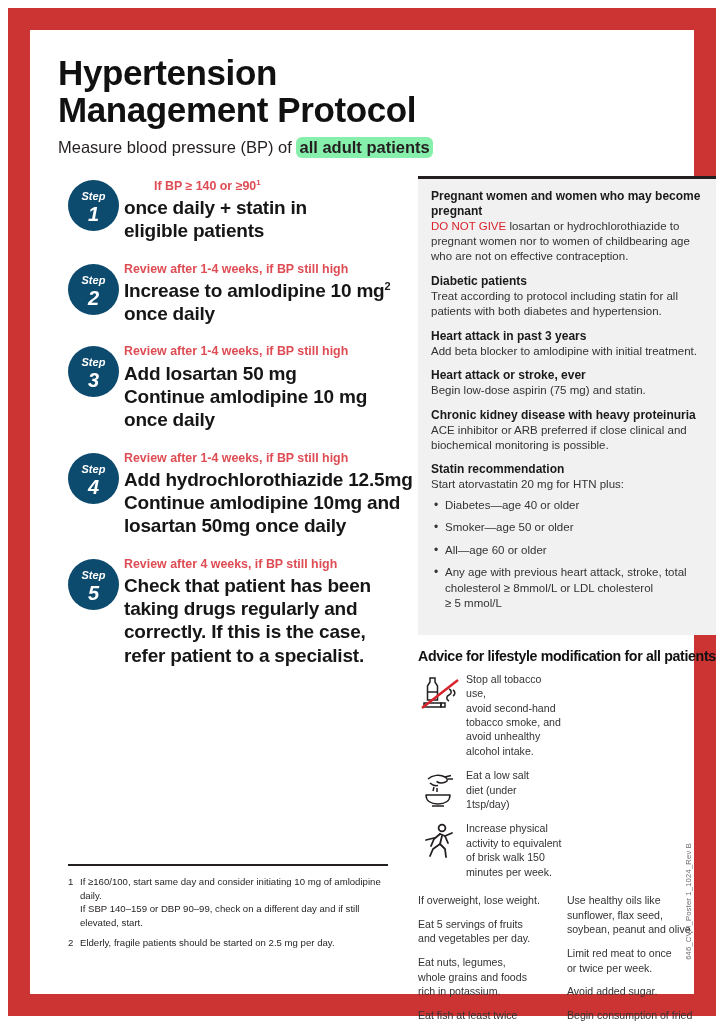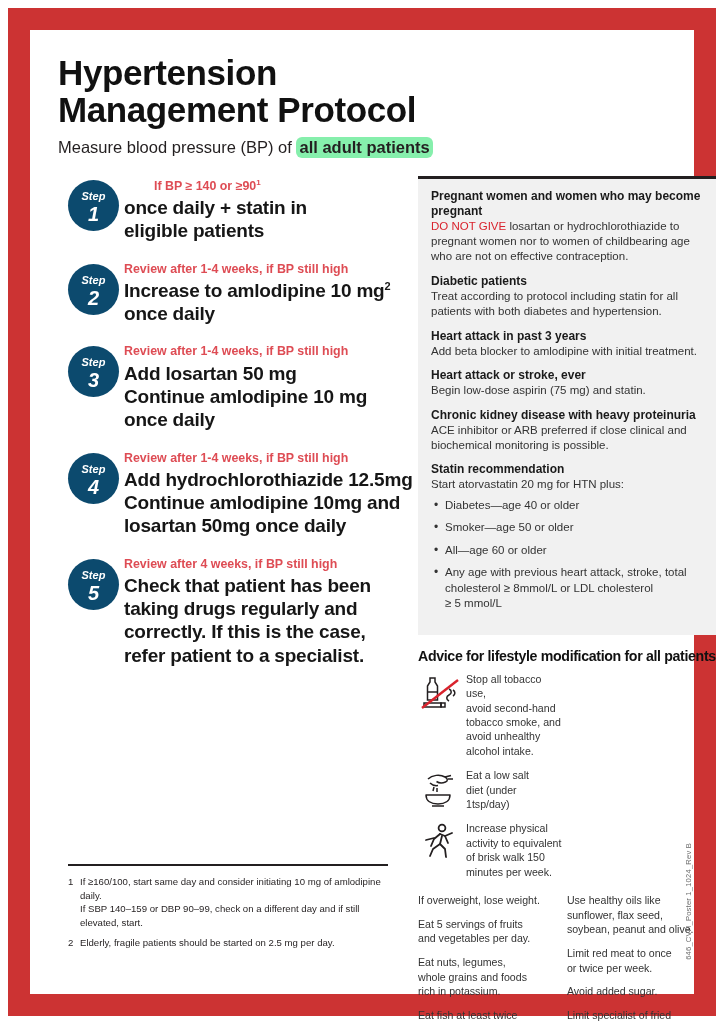--- a/index.html
+++ b/index.html
@@ -531,21 +531,21 @@
                 <span class="l">soybean, peanut and olive.</span>
               </div>
               <div class="tip">
                 <span class="l">Limit red meat to once</span>
                 <span class="l">or twice per week.</span>
               </div>
               <div class="tip">
                 <span class="l">Avoid added sugar.</span>
               </div>
               <div class="tip">
-                <span class="l">Limit specialist of fried</span>
+                <span class="l">Begin consumption of fried</span>
                 <span class="l">foods and foods with high</span>
                 <span class="l">amounts of saturated fats.</span>
               </div>
             </div>
           </div>
 
         </div>
       </div>
 
       <div class="side-code">646_CVH_Poster 1_1024_Rev B</div>

